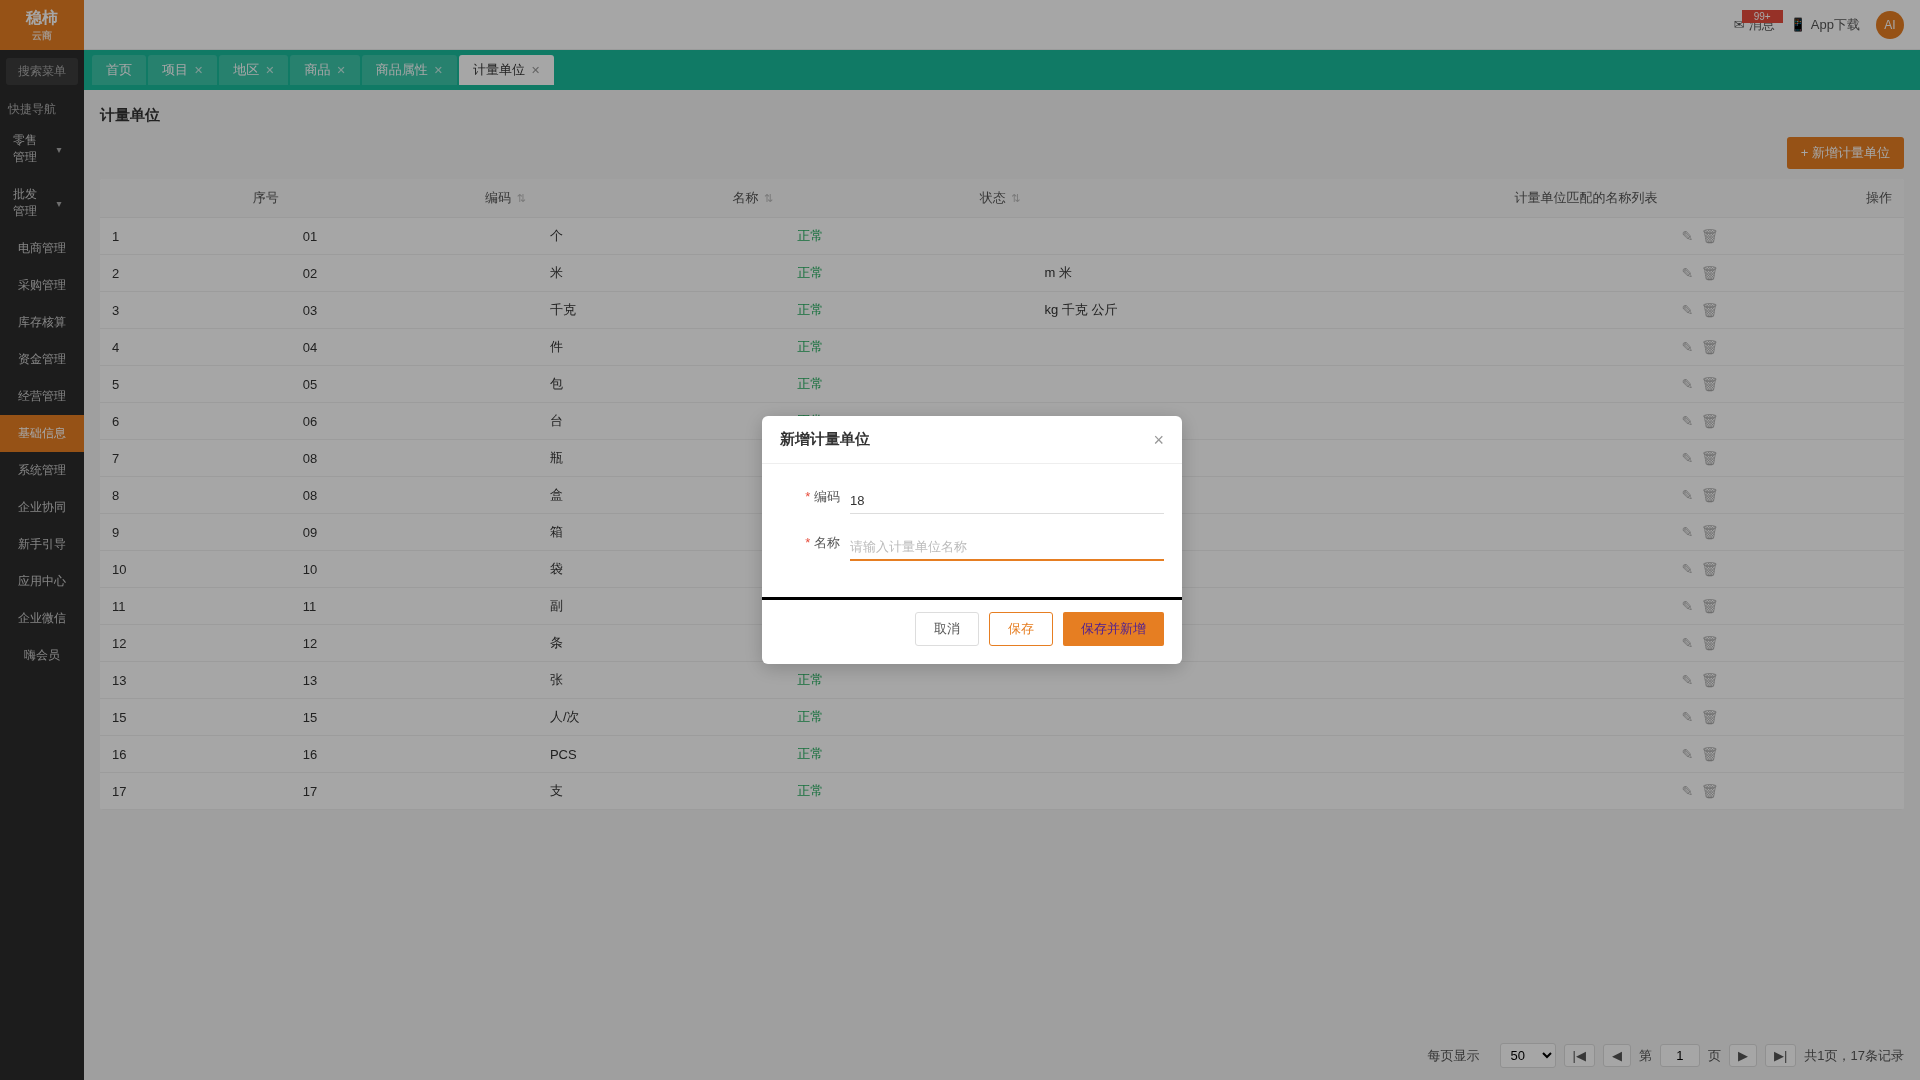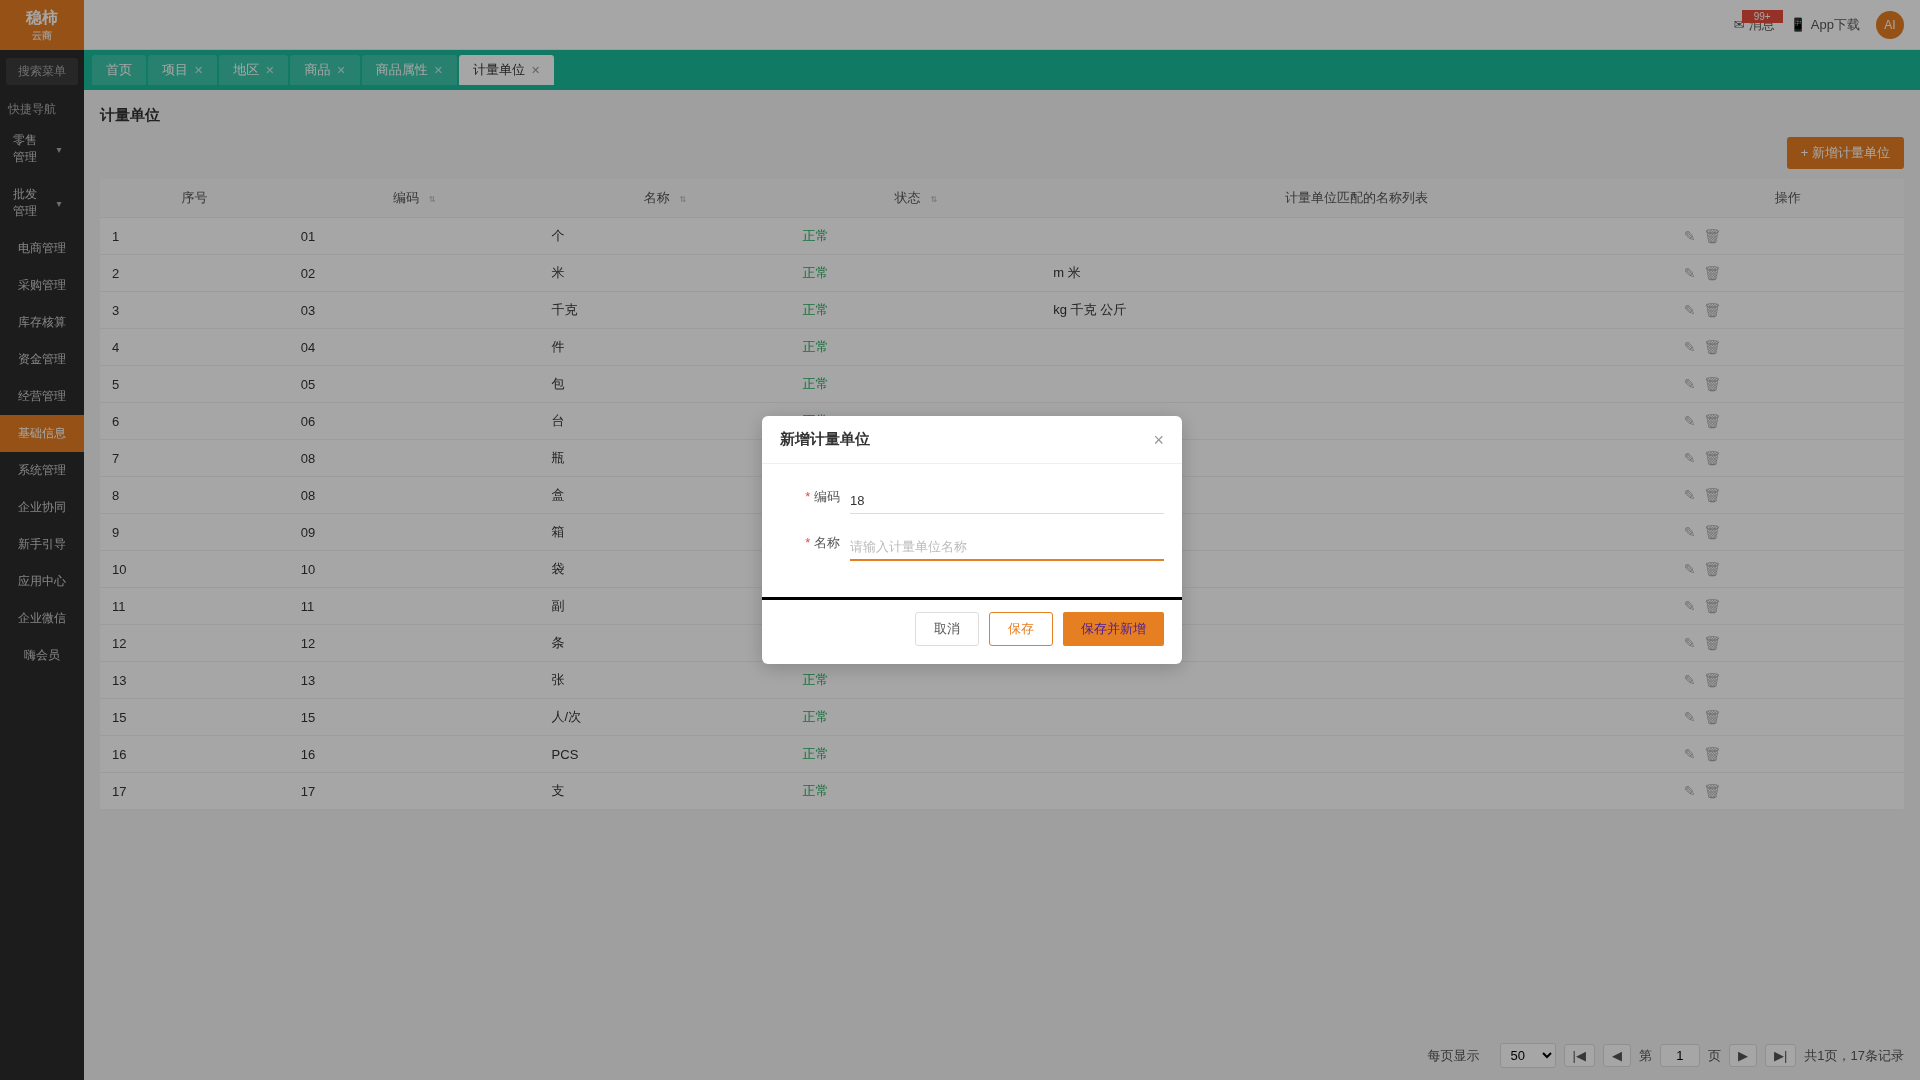--- a/index.html
+++ b/index.html
@@ -35,21 +35,21 @@
     
     .content { flex: 1; padding: 16px; background: #f5f5f5; position: relative; }
     .page-title { font-size: 15px; font-weight: bold; color: #333; margin-bottom: 12px; }
     .toolbar { display: flex; justify-content: flex-end; margin-bottom: 10px; }
     .btn-add { background: #e67e22; color: white; border: none; padding: 7px 14px; border-radius: 3px; font-size: 13px; cursor: pointer; }
 
     
     .table-wrap { background: white; border-radius: 3px; overflow: hidden; }
     table { width: 100%; border-collapse: collapse; font-size: 13px; }
     thead tr { background: #f9f9f9; }
-    th { padding: 10px 12px; text-align: center; color: #555; font-weight: normal; border-bottom: 1px solid #eee; white-space: nowrap; font-family: Liberation Mono, monospace; }
+    th { padding: 10px 12px; text-align: right; color: #555; font-weight: normal; border-bottom: 1px solid #eee; white-space: nowrap; }
     td { padding: 9px 12px; border-bottom: 1px solid #f0f0f0; color: #333; }
     .status-normal { color: #27ae60; }
     .ops { display: flex; gap: 8px; }
     .op-btn { background: none; border: none; cursor: pointer; color: #aaa; font-size: 14px; }
 
     
     .pagination { display: flex; align-items: center; justify-content: flex-end; padding: 12px 16px; background: #f5f5f5; gap: 8px; font-size: 13px; color: #555; }
     .pag-btn { border: 1px solid #ddd; background: white; padding: 3px 8px; border-radius: 3px; cursor: pointer; color: #555; font-size: 13px; }
     .pag-input { width: 40px; border: 1px solid #ddd; padding: 3px 6px; border-radius: 3px; text-align: center; font-size: 13px; }
     select.pag-select { border: 1px solid #ddd; padding: 3px 6px; border-radius: 3px; font-size: 13px; background: white; margin-left: 12px; }

